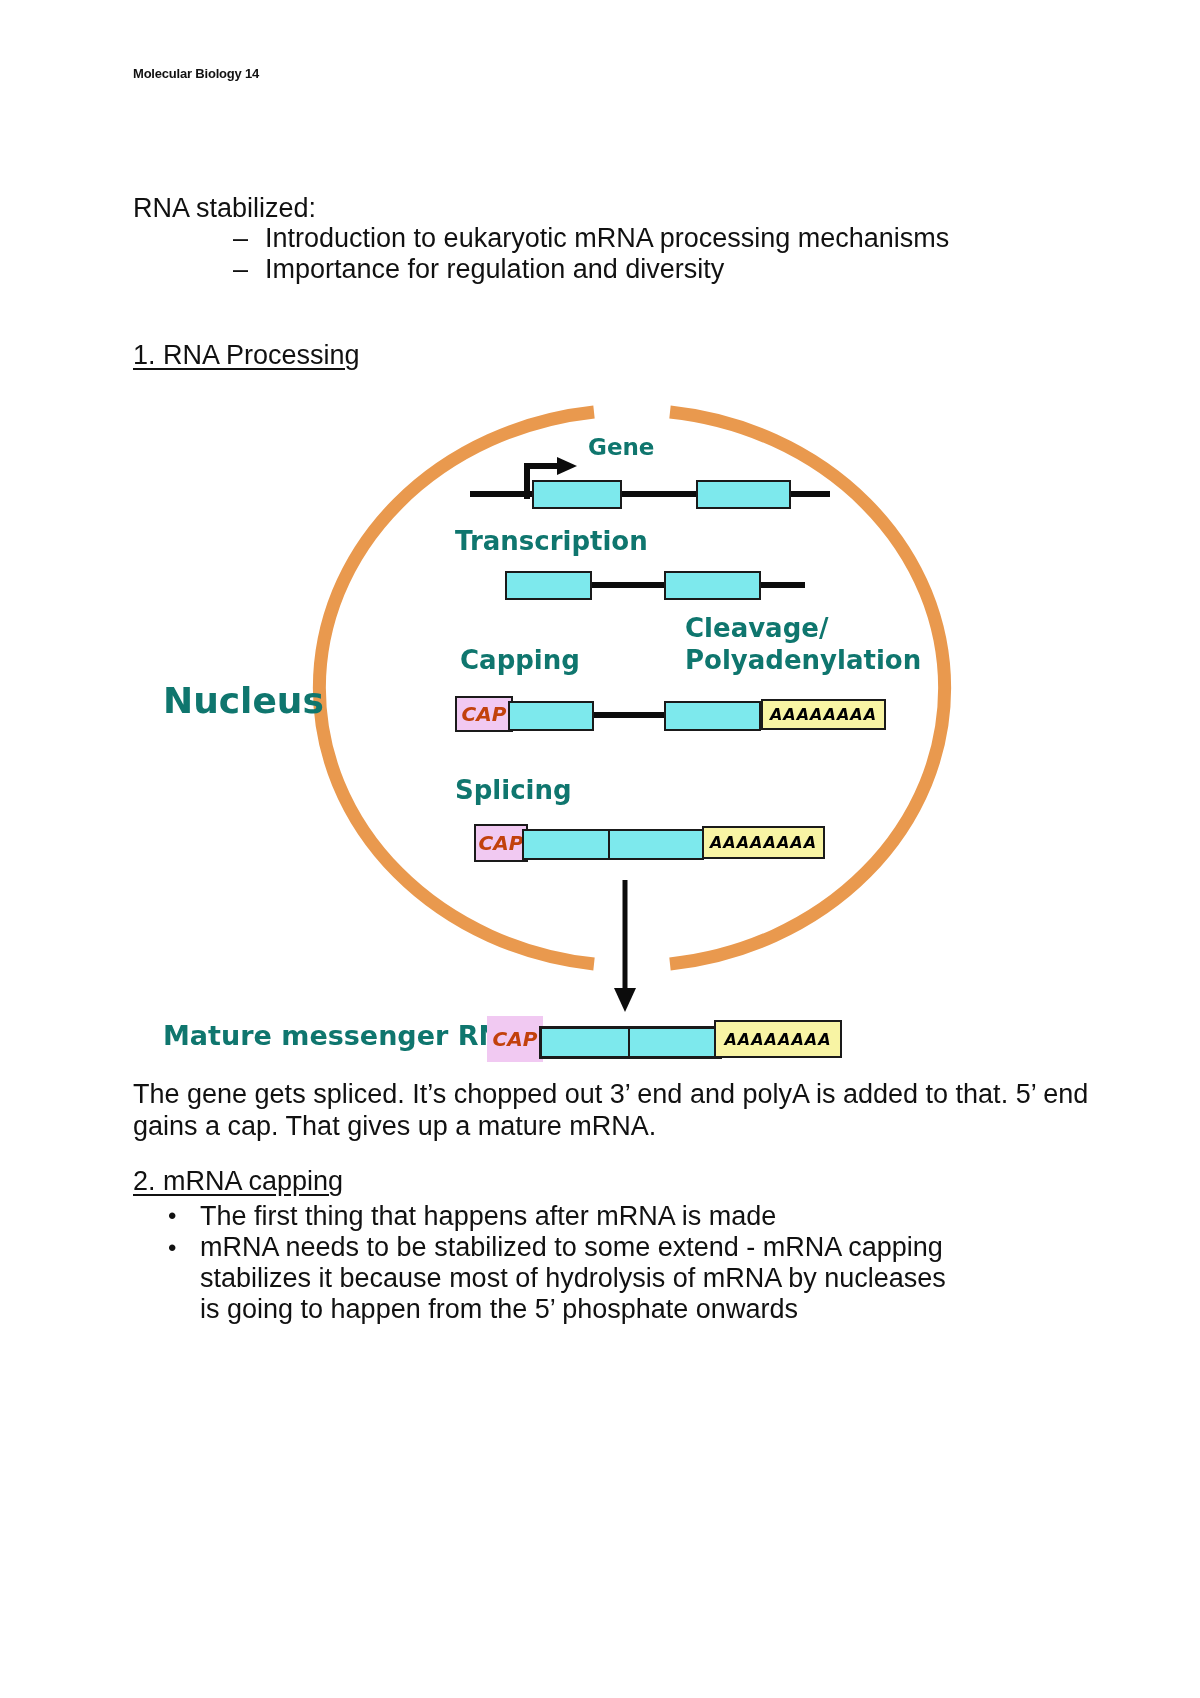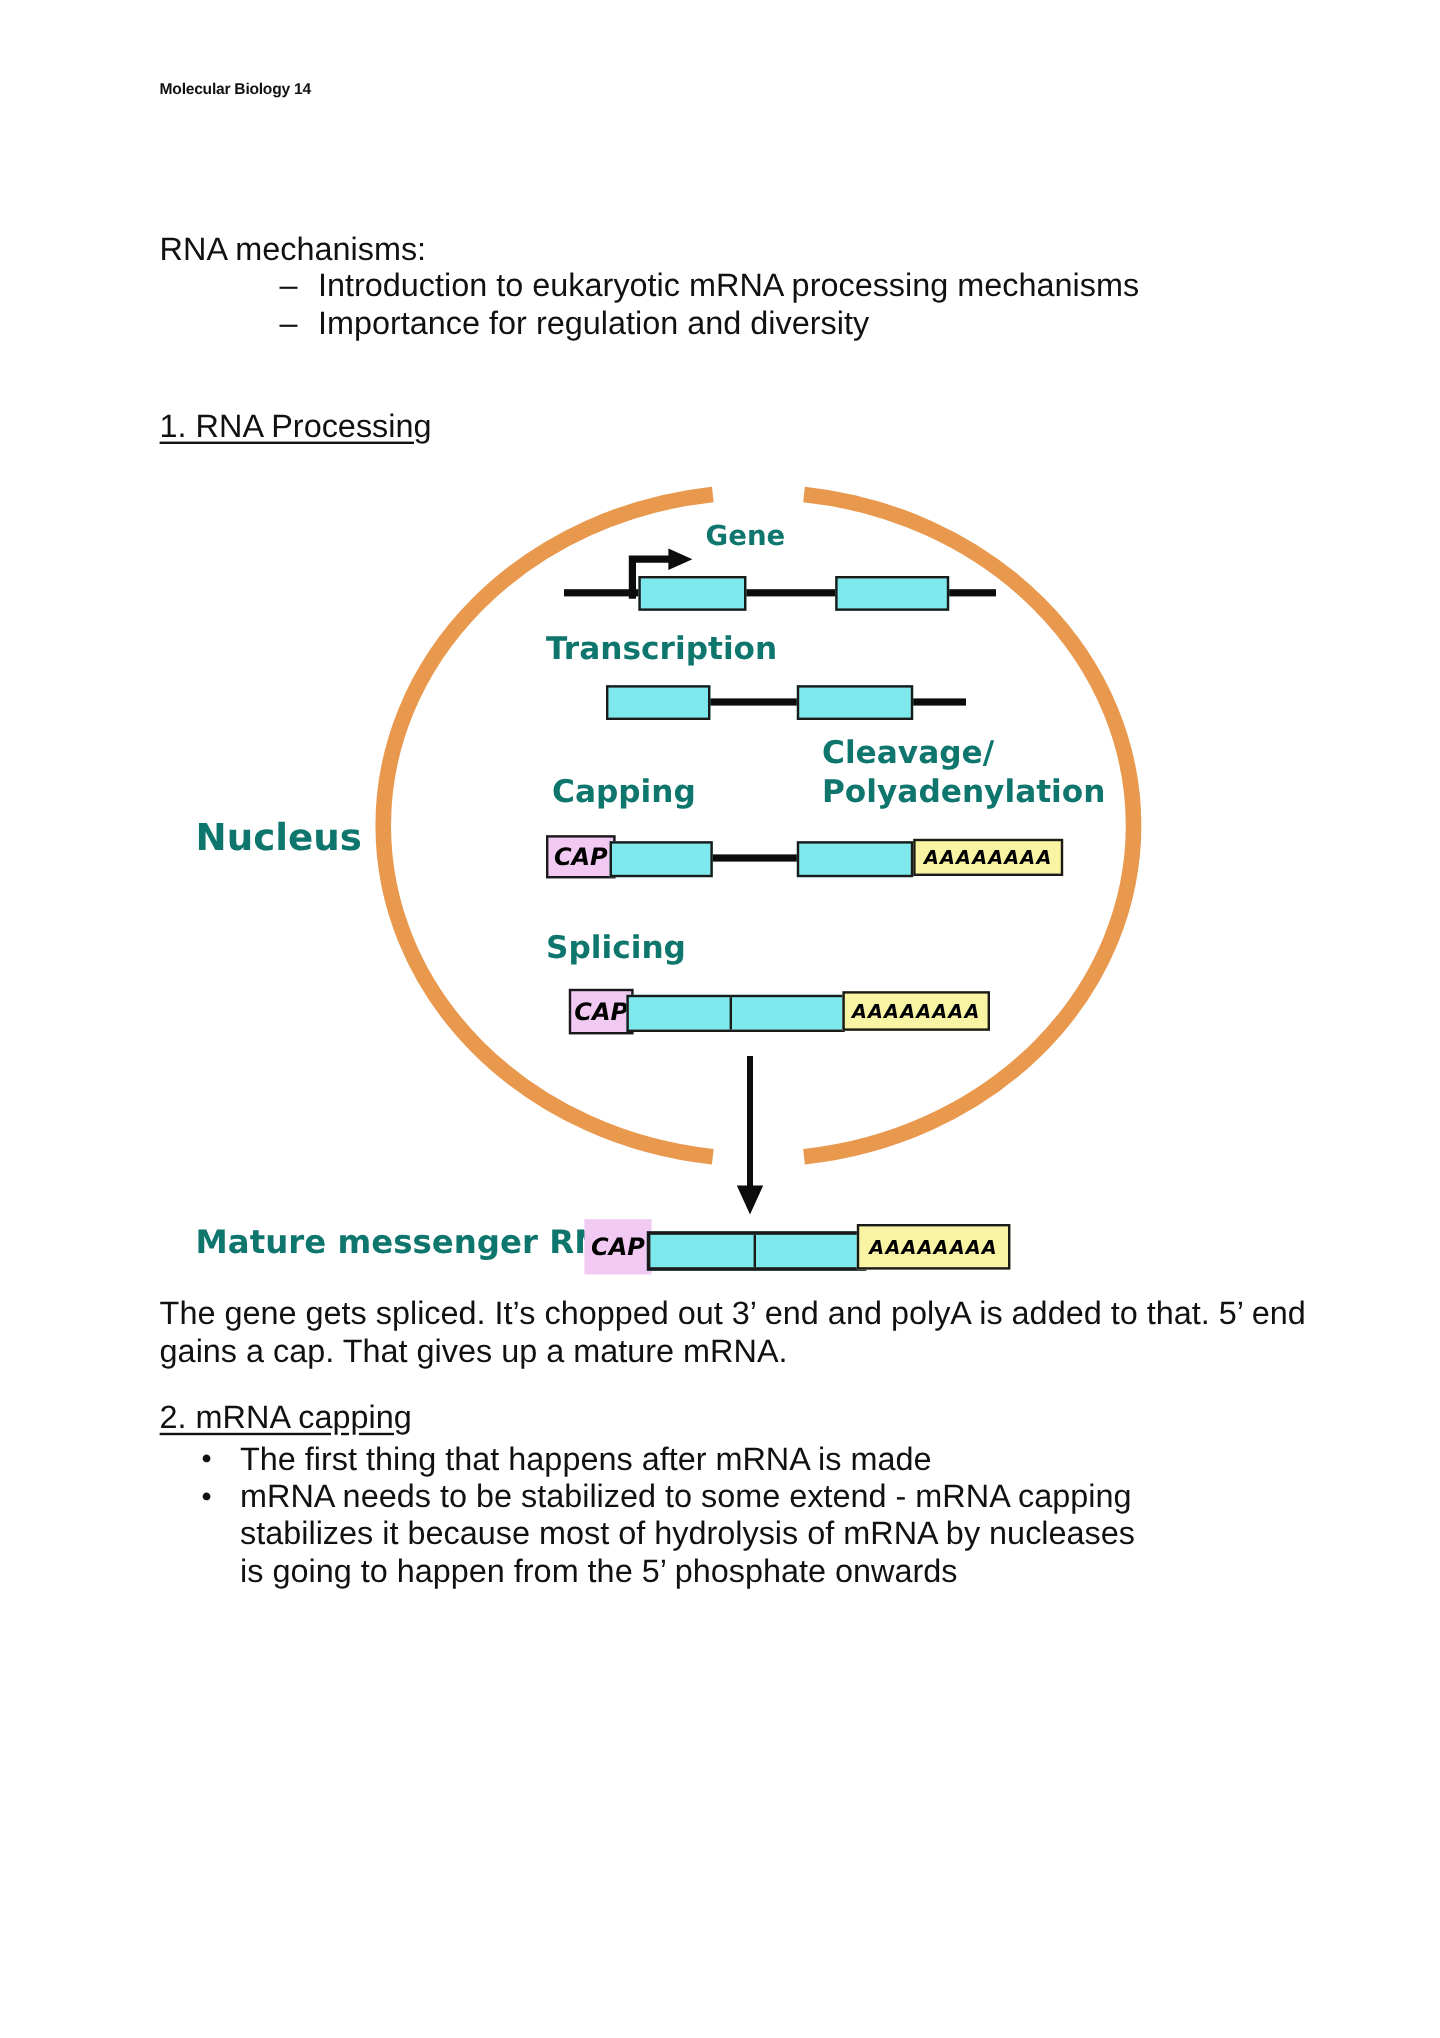--- a/index.html
+++ b/index.html
@@ -11,49 +11,49 @@
     font-family:"Liberation Sans", sans-serif;
     color:#111;
     overflow:hidden;
   }
   .abs{position:absolute;}
   .doc-header{font-size:13px;font-weight:bold;letter-spacing:-0.2px;}
   .body-text{font-size:27px;line-height:32px;}
   .heading{font-size:27px;text-decoration:underline;text-underline-offset:4px;}
   .dash-item .marker{display:inline-block;width:32px;}
   .comic{font-family:"DejaVu Sans", sans-serif;font-weight:bold;color:#0f766e;}
-  .nucleus-label{font-size:31px;}
+  .nucleus-label{font-size:36px;}
   .diagram-label{font-size:26px;}
   .gene-label{font-size:23px;}
   .mature-label{font-size:27px;}
   .dna-line{background:#0c0c0c;height:6px;}
   .exon{background:var(--exon-fill,#7DE9ED);border:2px solid var(--outline,#1a1a1a);box-sizing:border-box;}
   .cap-box{
     background:var(--cap-fill,#F1C9F2);border:2px solid var(--outline,#1a1a1a);box-sizing:border-box;
     display:flex;align-items:center;justify-content:center;
-    font-family:"DejaVu Sans", sans-serif;font-weight:bold;font-style:italic;font-size:20px;color:#000000;
+    font-family:"DejaVu Sans", sans-serif;font-weight:bold;font-style:italic;font-size:20px;color:#c2410c;
   }
   .cap-box.no-border{border:none;}
   .polya-box{
     background:var(--polya-fill,#F8F4A4);border:2px solid var(--outline,#1a1a1a);box-sizing:border-box;
     display:flex;align-items:center;justify-content:center;
     font-family:"DejaVu Sans", sans-serif;font-weight:bold;font-style:italic;font-size:16px;letter-spacing:1px;color:#000000;
   }
   .exon-divider{position:absolute;top:0;bottom:0;width:2px;background:var(--outline,#1a1a1a);}
   .bullet-row{display:flex;}
   .bullet-row .dot{width:32px;flex:0 0 32px;font-size:24px;}
   svg{display:block;}
 </style>
 </head>
 <body>
 
 <div class="page">
 
   <div class="abs doc-header" style="left:133px;top:66px;">Molecular Biology 14</div>
-  <div class="abs body-text" style="left:133px;top:192px;">RNA mechanisms:</div>
+  <div class="abs body-text" style="left:133px;top:192px;">RNA stabilized:</div>
 
   <div class="abs body-text dash-item" style="left:233px;top:253px;">
     <span class="marker">–</span><span>Importance for regulation and diversity</span>
   </div>
   <div class="abs body-text dash-item" style="left:233px;top:222px;">
     <span class="marker">–</span><span>Introduction to eukaryotic mRNA processing mechanisms</span>
   </div>
 
   <div class="abs heading" style="left:133px;top:340px;">1. RNA Processing</div>
 

